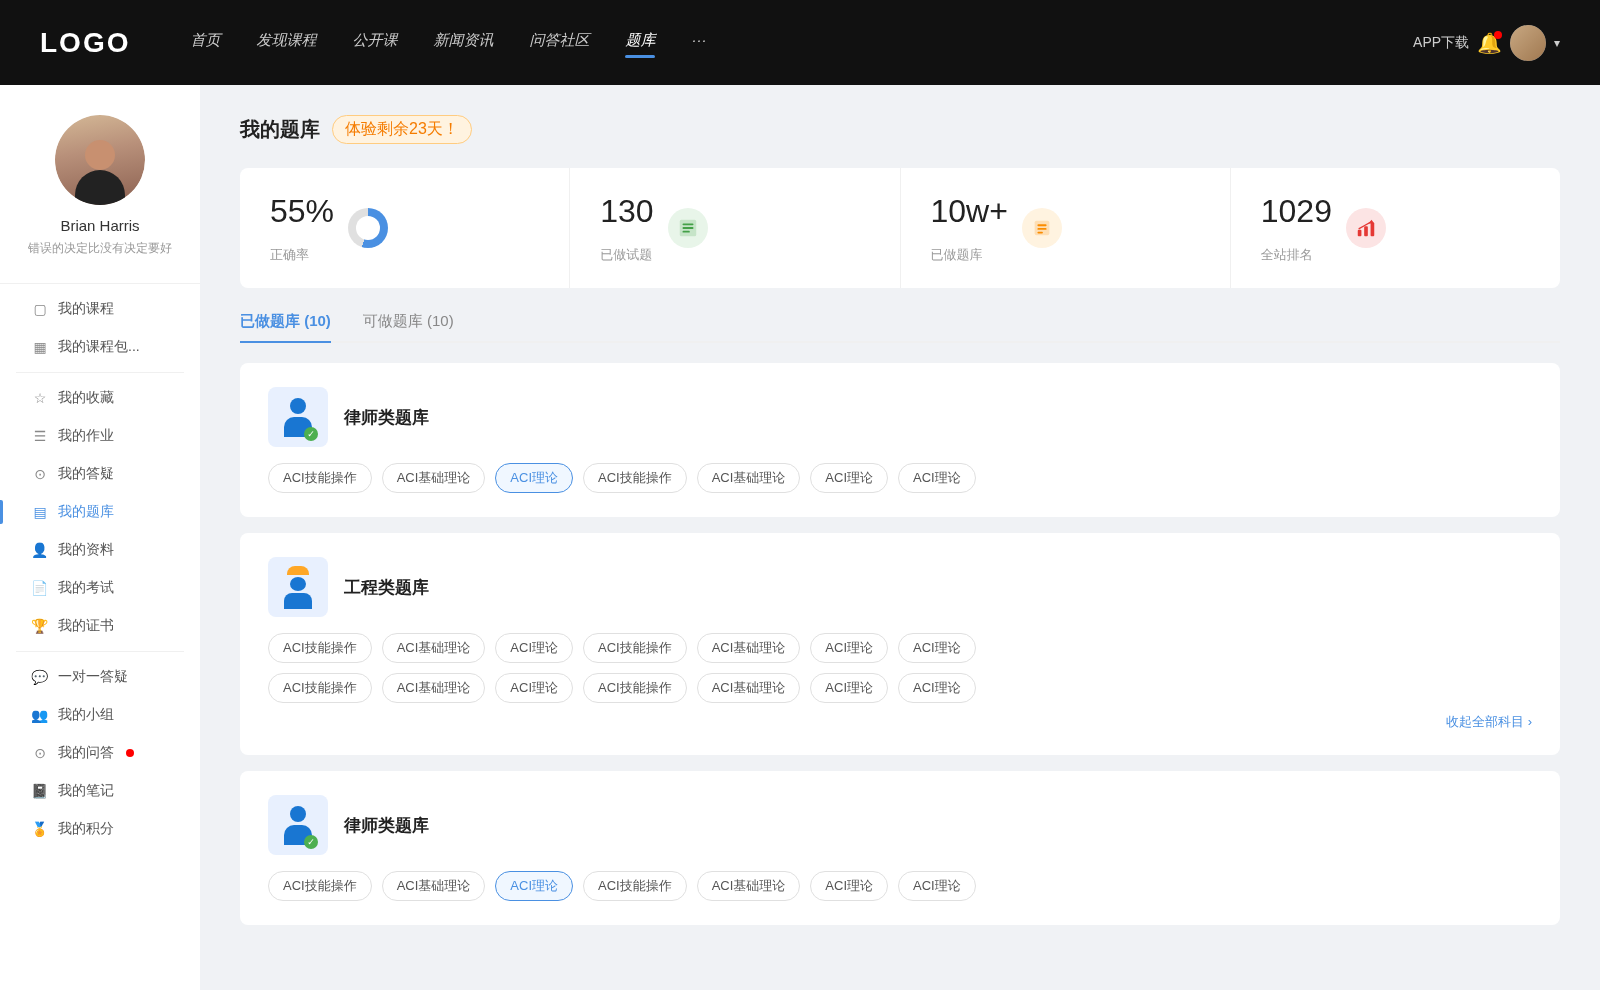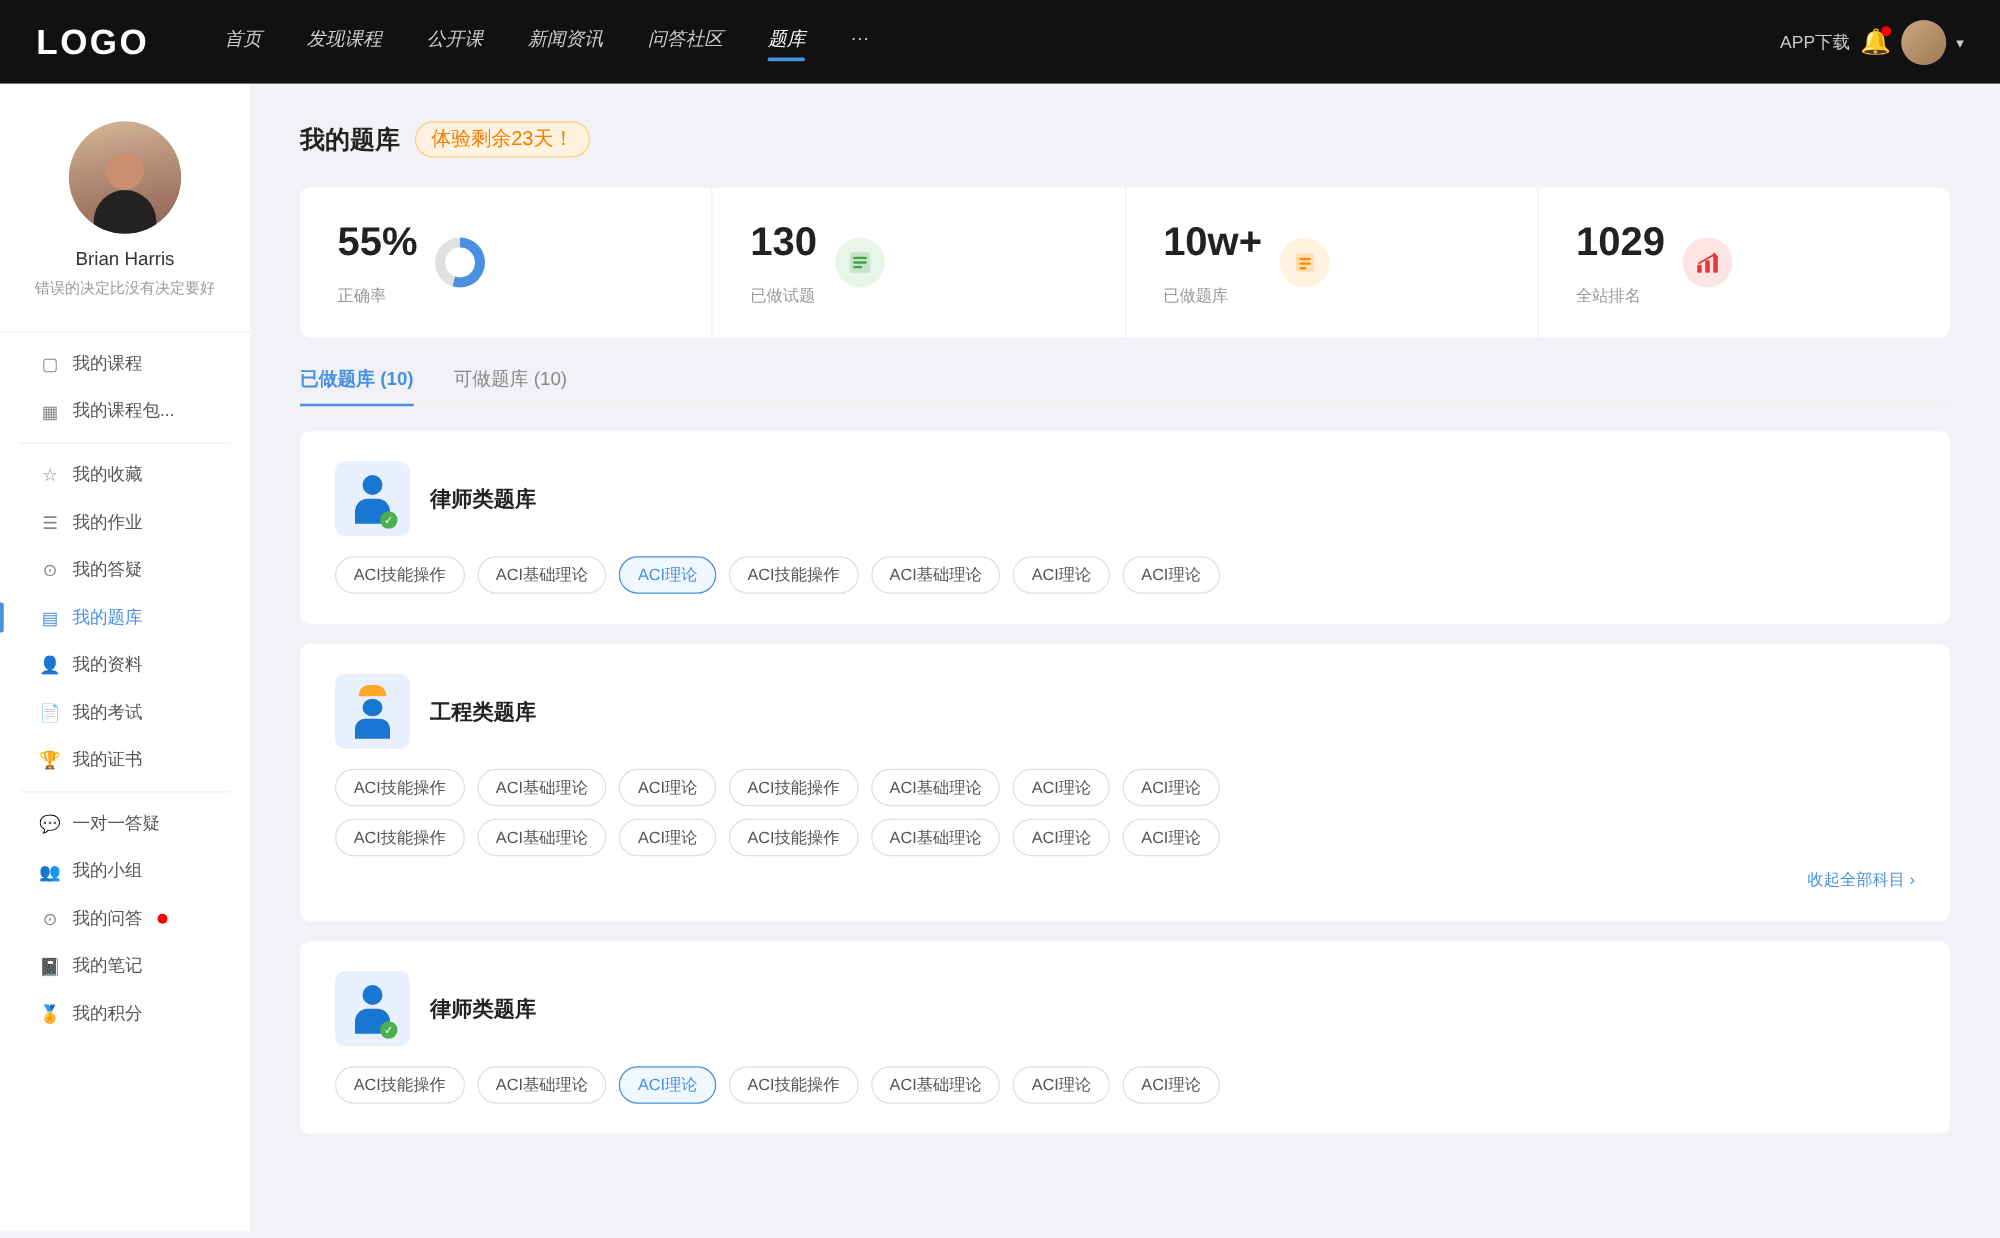--- a/index.html
+++ b/index.html
@@ -1,24 +1,24 @@
 <!DOCTYPE html>
 <html><head>
   <meta charset="utf-8">
   <style>
     * { margin: 0; padding: 0; box-sizing: border-box; }
     body { font-family: 'PingFang SC', 'Microsoft YaHei', sans-serif; background: #f0f2f5; width: 1600px; min-height: 990px; }
 
     
     .navbar {
       background: #111;
-      height: 67px;
-      display: flex;
-      align-items: center;
-      padding: 0 29px;
+      height: 85px;
+      display: flex;
+      align-items: center;
+      padding: 0 40px;
       gap: 40px;
     }
     .navbar-logo {
       color: white;
       font-size: 28px;
       font-weight: bold;
       letter-spacing: 2px;
       margin-right: 20px;
     }
     .navbar-nav {
@@ -241,21 +241,21 @@
       padding: 24px 30px;
       display: flex;
       align-items: center;
       gap: 14px;
       border-right: 1px solid #f0f0f0;
     }
     .stat-item:last-child { border-right: none; }
     .stat-text {}
     .stat-value {
       font-size: 32px;
-      font-weight: 700;
+      font-weight: 400;
       color: #222;
       line-height: 1.2;
     }
     .stat-label {
       font-size: 13px;
       color: #999;
       margin-top: 16px;
     }
     .stat-icon {
       width: 40px; height: 40px;

